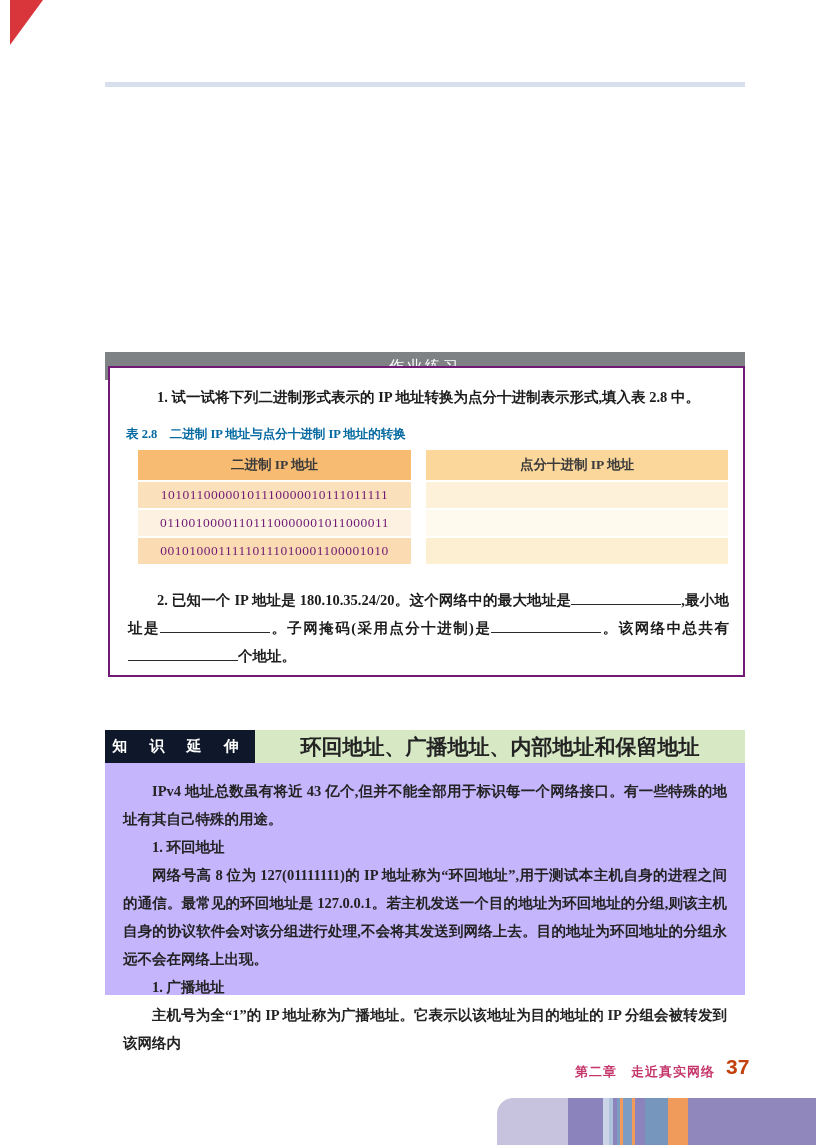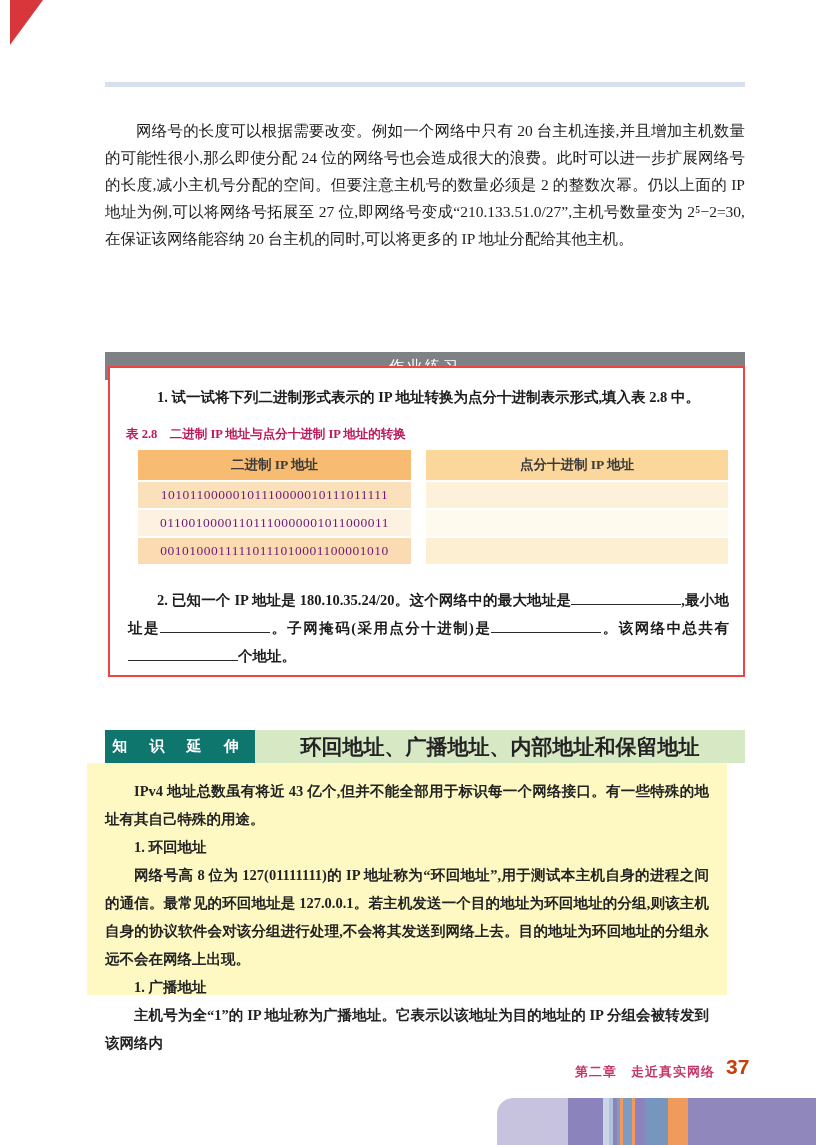--- a/index.html
+++ b/index.html
@@ -57,37 +57,37 @@
     letter-spacing: 3px;
     display: flex; align-items: center; justify-content: center;
     font-family: "Liberation Sans", sans-serif;
   }
 
   
   .hw-box {
     position: absolute;
     left: 108px; top: 366px;
     width: 637px; height: 311px;
-    border: 2px solid #ef4444;
+    border: 2px solid #701a75;
     background: #ffffff;
   }
   .hw-q1 {
     position: absolute;
     left: 18px; right: 14px; top: 17px;
     font-size: 14.5px;
     font-weight: 600;
     text-indent: 2em;
     line-height: 24px;
   }
   .hw-caption {
     position: absolute;
     left: 16px; top: 58px;
     font-size: 12.5px;
     font-weight: 600;
-    color: #be185d;
+    color: #0369a1;
   }
   .ip-table {
     position: absolute;
     left: 16px; top: 82px;
     width: 602px;
     display: grid;
     grid-template-columns: 285px 1fr;
     column-gap: 3px;
     row-gap: 2px;
   }
@@ -136,41 +136,41 @@
 
   
   .kn-head {
     position: absolute;
     left: 105px; top: 730px;
     width: 640px; height: 33px;
     display: flex;
   }
   .kn-label {
     width: 150px; height: 33px;
-    background: #0f766e;
+    background: #0f172a;
     color: #ffffff;
     font-size: 15px;
     font-weight: 600;
     letter-spacing: 9px;
     display: flex; align-items: center; justify-content: center;
     font-family: "Liberation Sans", sans-serif;
   }
   .kn-title {
     flex: 1; height: 33px;
     background: #d7e8c5;
     color: #232323;
     font-size: 21px;
     font-weight: 700;
     display: flex; align-items: center; justify-content: center;
   }
   .kn-body {
     position: absolute;
-    left: 87px; top: 763px;
+    left: 105px; top: 763px;
     width: 640px; height: 232px;
-    background: #fef9c3;
+    background: #c4b5fd;
     padding: 14px 18px 0 18px;
     font-size: 14.5px;
     font-weight: 600;
     line-height: 28px;
     color: #232323;
   }
   .kn-body p {
     text-align: justify;
     text-align-last: left;
     text-indent: 2em;
@@ -207,21 +207,20 @@
 </style>
 </head>
 <body>
 
 <div id="page">
 
   <div class="corner-ribbon"></div>
 
   <div class="top-rule"></div>
 
-  <p class="intro">网络号的长度可以根据需要改变。例如一个网络中只有 20 台主机连接,并且增加主机数量的可能性很小,那么即使分配 24 位的网络号也会造成很大的浪费。此时可以进一步扩展网络号的长度,减小主机号分配的空间。但要注意主机号的数量必须是 2 的整数次幂。仍以上面的 IP 地址为例,可以将网络号拓展至 27 位,即网络号变成“210.133.51.0/27”,主机号数量变为 2⁵−2=30,在保证该网络能容纳 20 台主机的同时,可以将更多的 IP 地址分配给其他主机。</p>
 
   <div class="hw-bar">
     <span>作业练习</span>
   </div>
 
   <div class="hw-box">
     <p class="hw-q1">1. 试一试将下列二进制形式表示的 IP 地址转换为点分十进制表示形式,填入表 2.8 中。</p>
 
     <div class="hw-caption">表 2.8　二进制 IP 地址与点分十进制 IP 地址的转换</div>
 

